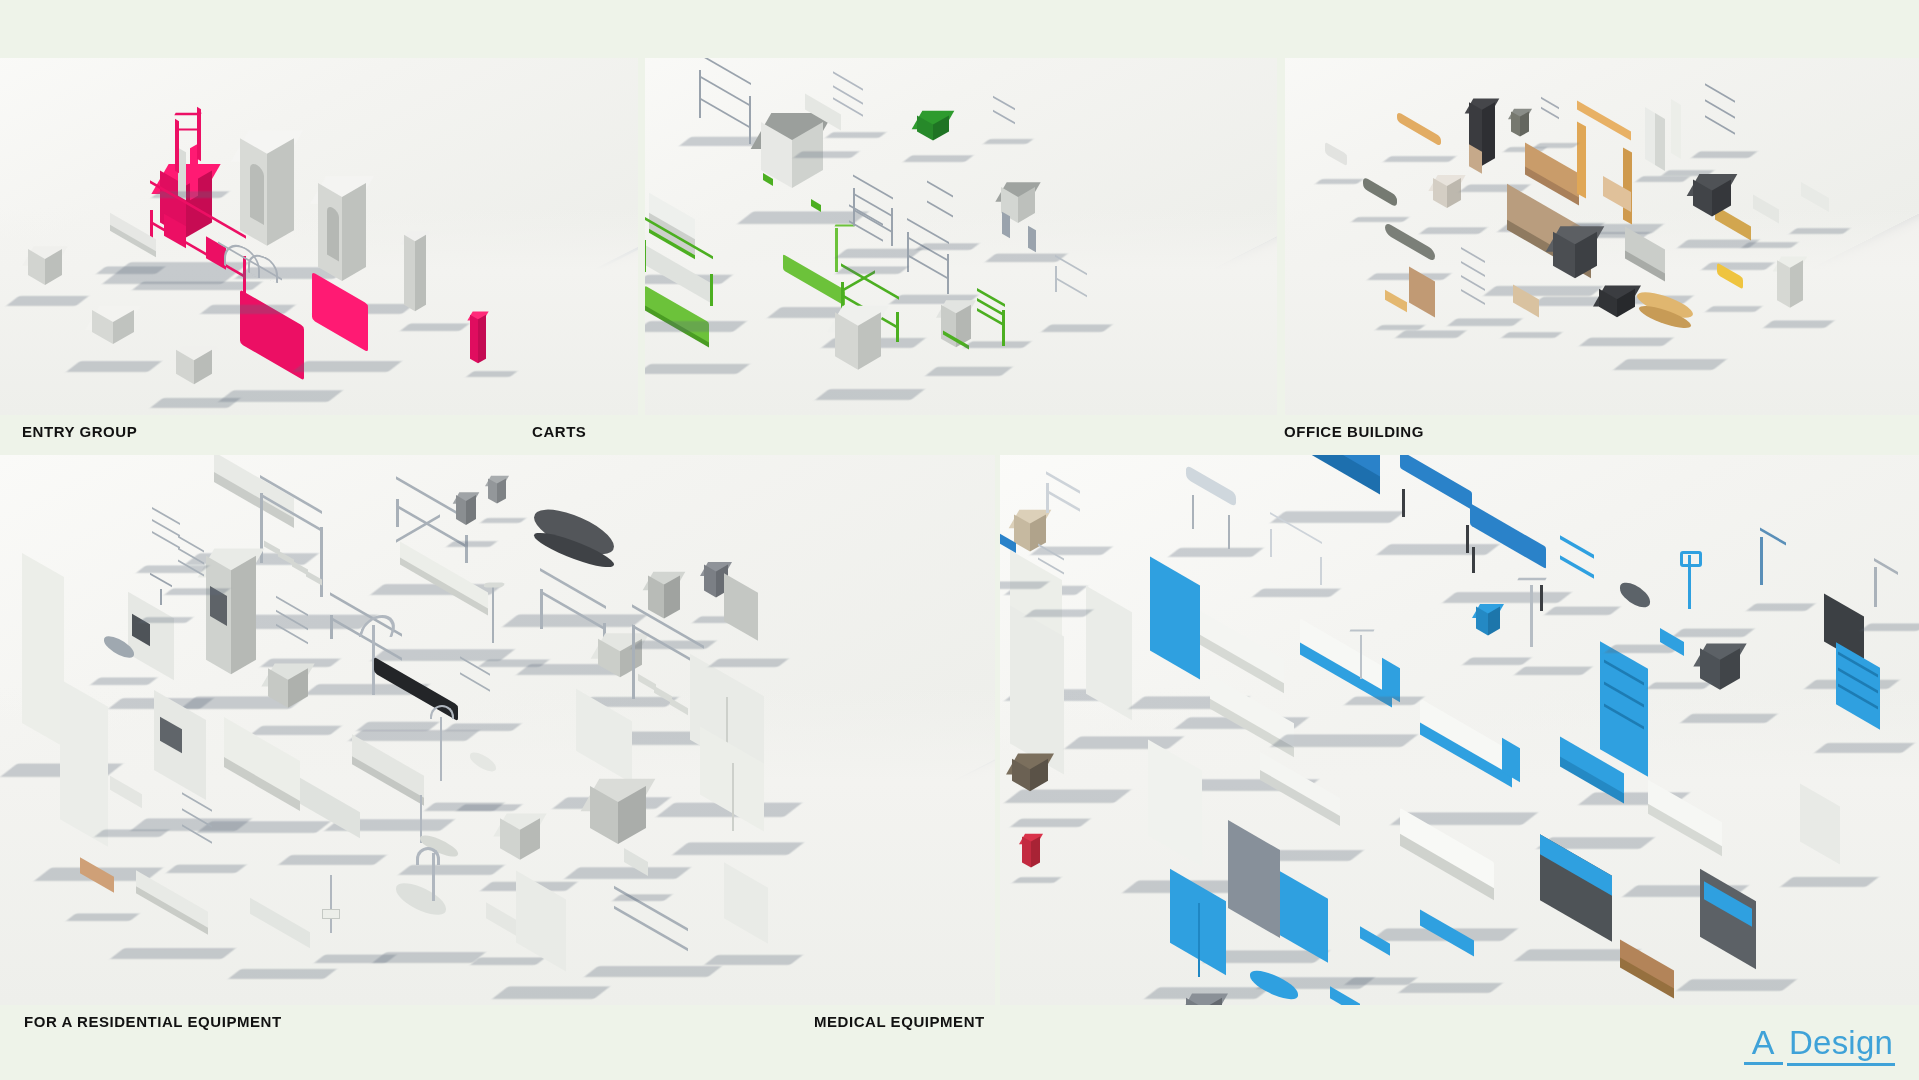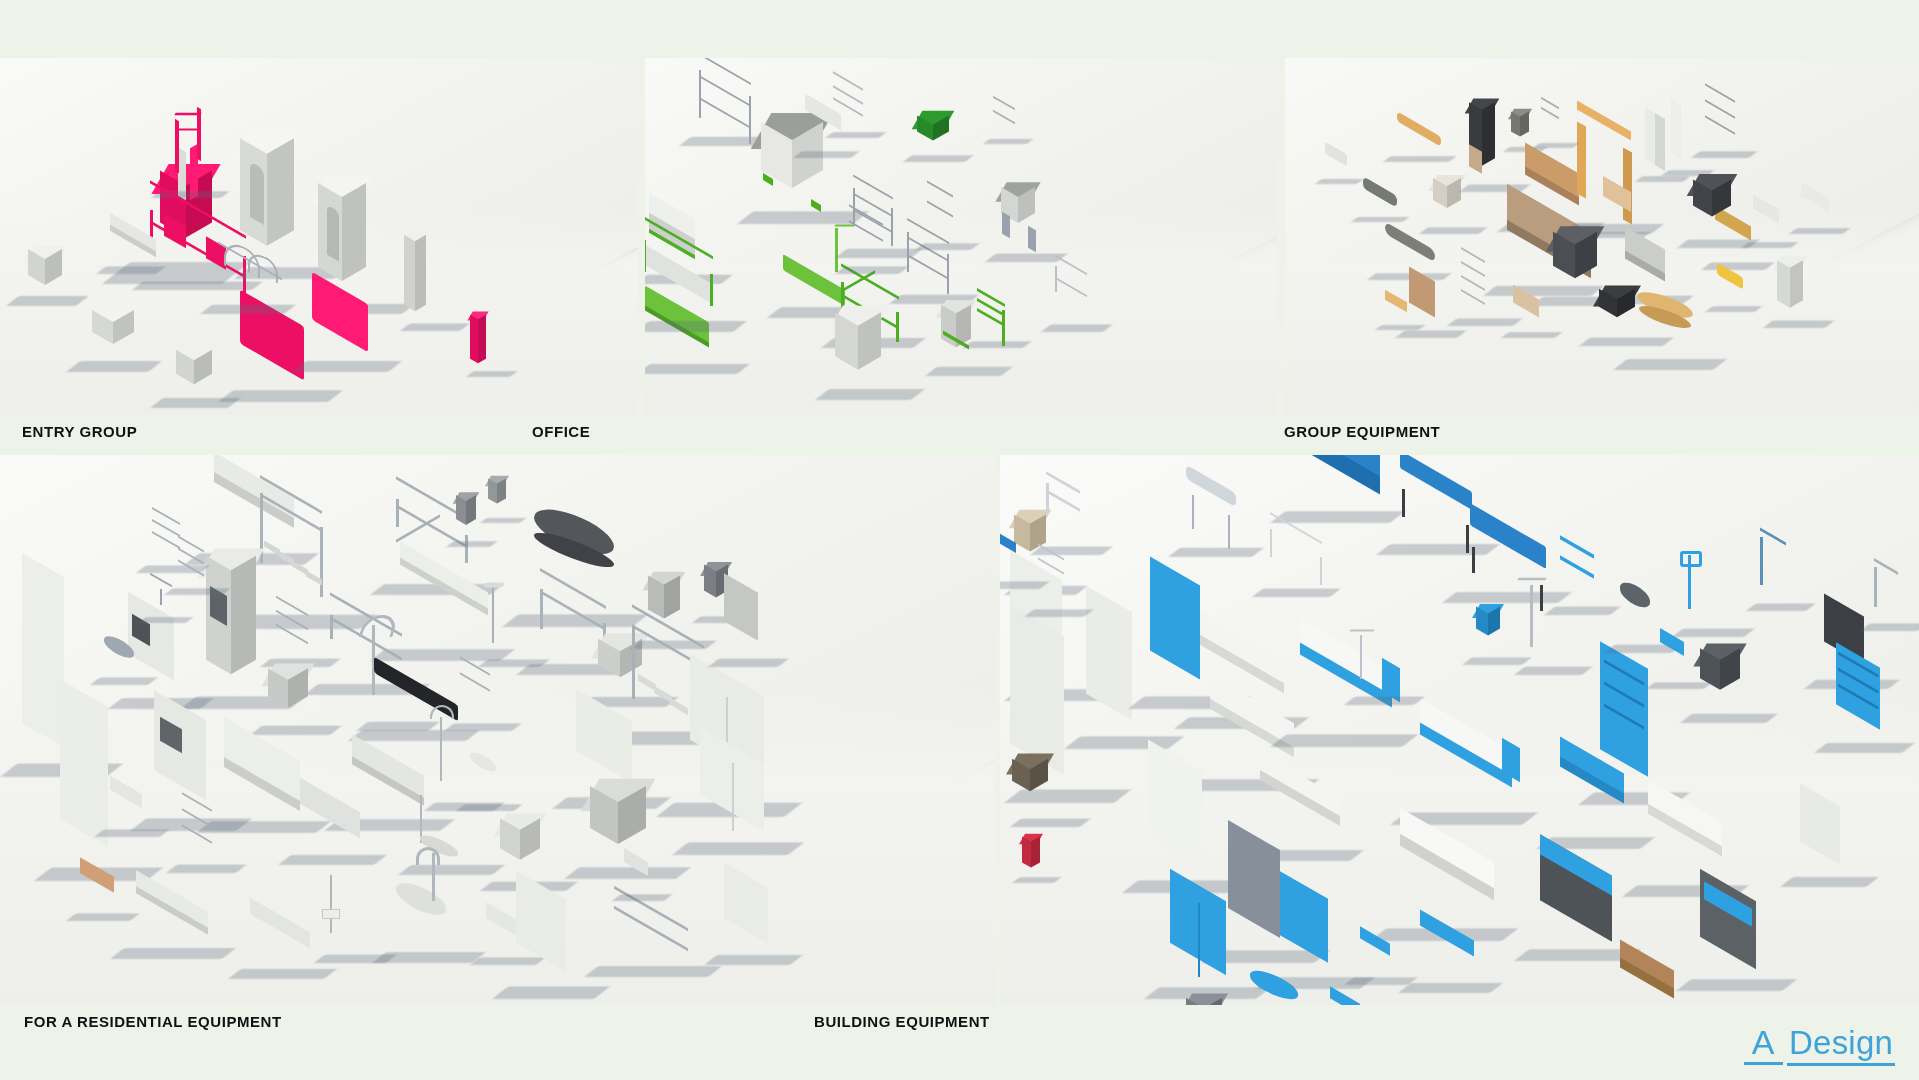--- a/index.html
+++ b/index.html
@@ -355,21 +355,21 @@
         <div style="position:absolute;left:0;top:2px;width:2px;height:26px;background:#b9c0c7;"></div>
       </div>
 
       <div class="obj" style="left:348px;top:44px;">
         <div class="shadow" style="left:-10px;top:30px;width:44px;height:12px;"></div>
         <div style="position:absolute;left:0;top:0;width:22px;height:2px;background:#a8b0ba;transform:skewY(30deg);"></div>
         <div style="position:absolute;left:0;top:14px;width:22px;height:2px;background:#a8b0ba;transform:skewY(30deg);"></div>
       </div>
     </div>
   </div>
-  <div class="label" style="left:532px; top:423px;">OFFICE</div>
+  <div class="label" style="left:532px; top:423px;">CARTS</div>
 
   <div class="panel" style="left:1285px; top:58px; width:634px; height:357px;">
     <div class="scene">
       <div class="backdrop" style="top:-140%;"></div>
       <div class="floor" style="top:4%;"></div>
       <div class="floor-flat"></div>
 
       <div class="obj" style="left:40px;top:90px;">
         <div class="shadow" style="left:-10px;top:24px;width:42px;height:12px;"></div>
         <div style="position:absolute;left:0;top:0;width:22px;height:12px;background:#e2e3e0;transform:skewY(30deg);border-radius:3px;"></div>
@@ -551,21 +551,21 @@
         <div class="shadow" style="left:-12px;top:30px;width:54px;height:14px;"></div>
         <div style="position:absolute;left:0;top:0;width:28px;height:14px;background:#e8eae6;transform:skewY(30deg);"></div>
       </div>
 
       <div class="obj" style="left:100px;top:238px;">
         <div class="shadow" style="left:-10px;top:22px;width:44px;height:12px;"></div>
         <div style="position:absolute;left:0;top:0;width:22px;height:10px;background:#e4b870;transform:skewY(30deg);"></div>
       </div>
     </div>
   </div>
-  <div class="label" style="left:1284px; top:423px;">GROUP EQUIPMENT</div>
+  <div class="label" style="left:1284px; top:423px;">OFFICE BUILDING</div>
 
   <div class="panel" style="left:0px; top:455px; width:995px; height:550px;">
     <div class="scene">
       <div class="backdrop" style="top:-126%;"></div>
       <div class="floor" style="top:18%;"></div>
       <div class="floor-flat"></div>
 
       <div class="obj" style="left:214px;top:20px;">
         <div class="shadow" style="left:-30px;top:62px;width:120px;height:28px;"></div>
         <div style="position:absolute;left:0;top:0;width:80px;height:22px;background:#e8eae6;transform:skewY(30deg);"></div>
@@ -1223,20 +1223,20 @@
         <div style="position:absolute;left:0;top:0;width:30px;height:12px;background:#2fa0e0;transform:skewY(30deg);"></div>
       </div>
 
       <div class="obj" style="left:620px;top:500px;">
 
         <div style="position:absolute;left:0;top:0;width:54px;height:20px;background:#b38459;transform:skewY(30deg);"></div>
         <div style="position:absolute;left:0;top:18px;width:54px;height:10px;background:#96703f;transform:skewY(30deg);"></div>
       </div>
     </div>
   </div>
-  <div class="label" style="left:814px; top:1013px;">BUILDING EQUIPMENT</div>
+  <div class="label" style="left:814px; top:1013px;">MEDICAL EQUIPMENT</div>
 
   <div class="logo" style="right:24px; bottom:14px; color:#3fa2d8;">
     <span class="l1" style="border-bottom:3px solid #3fa2d8; display:inline-block; padding:0 8px 2px 8px;">A</span>
     <span class="l2" style="border-bottom:3px solid #3fa2d8; display:inline-block; padding:0 2px 2px 2px; margin-top:4px;">Design</span>
   </div>
 
 </div>
 
 </body></html>

